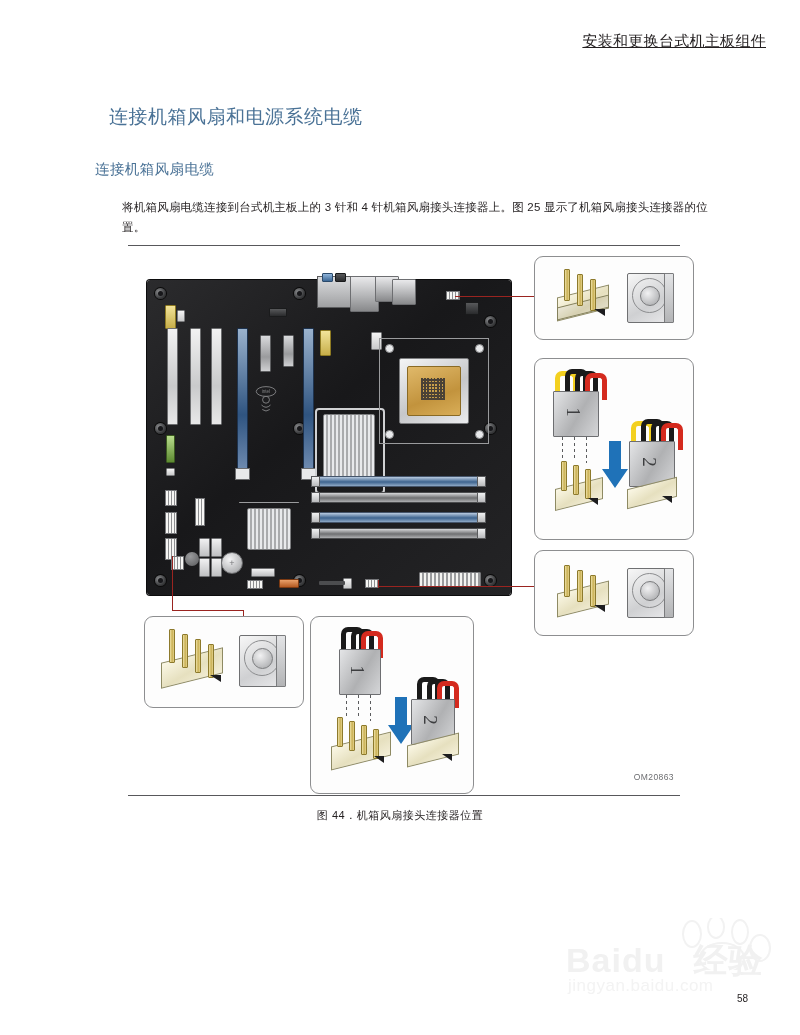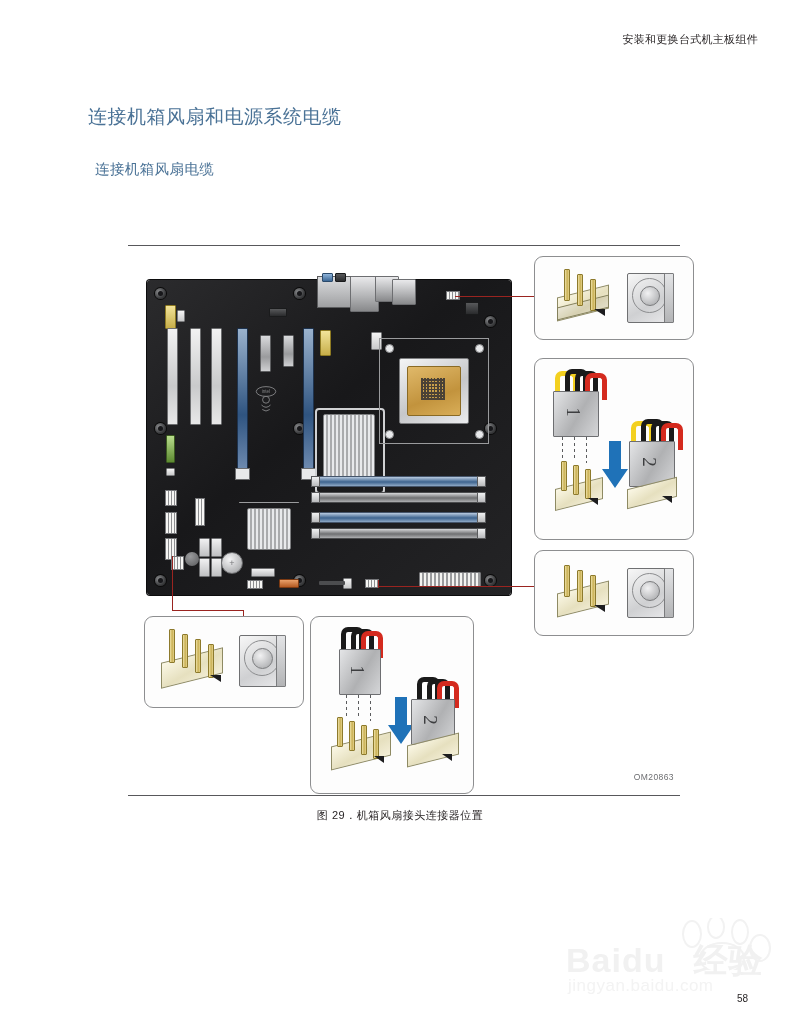--- a/index.html
+++ b/index.html
@@ -17,31 +17,32 @@
   .page {
     position: absolute;
     inset: 0;
     background: #fff;
   }
 
   
   .running-header {
     position: absolute;
     top: 32px;
-    right: 42px;
-    font-size: 11px;
+    right: 34px;
+    font-size: 15px;
     color: #231f20;
     letter-spacing: .3px;
     white-space: nowrap;
+    text-decoration: underline;
   }
 
   
   .h1 {
     position: absolute;
-    left: 88px;
+    left: 109px;
     top: 104px;
     font-size: 19px;
     color: #4a7296;
     letter-spacing: .5px;
     white-space: nowrap;
   }
   .h2 {
     position: absolute;
     left: 95px;
     top: 160px;
@@ -386,20 +387,21 @@
 </head>
 <body>
 
 <div class="page">
 
   <div class="running-header">安装和更换台式机主板组件</div>
 
   <div class="h1">连接机箱风扇和电源系统电缆</div>
   <div class="h2">连接机箱风扇电缆</div>
 
+  <div class="body-para">将机箱风扇电缆连接到台式机主板上的 3 针和 4 针机箱风扇接头连接器上。图 25 显示了机箱风扇接头连接器的位置。</div>
 
   <div class="rule rule-top"></div>
   <div class="rule rule-bottom"></div>
 
   <div class="figure">
 
     <div class="mobo">
 
       <div class="screw" style="left:8px;  top:8px;"></div>
       <div class="screw" style="left:147px;top:8px;"></div>
@@ -618,21 +620,21 @@
       <div class="plug-num" style="left:114px;top:92px;transform:rotate(90deg);">2</div>
       <div class="hdr-base" style="left:96px;top:122px;width:50px;height:20px;transform:skewY(-14deg);"></div>
       <svg style="position:absolute;left:130px;top:134px;" width="13" height="11" viewBox="0 0 13 11">
         <path d="M1 3 L11 3 L11 10 Z" fill="#1d1d1f"></path>
       </svg>
     </div>
 
     <div class="fig-id">OM20863</div>
   </div>
 
-  <div class="caption">图 29．机箱风扇接头连接器位置</div>
+  <div class="caption">图 44．机箱风扇接头连接器位置</div>
 
   <div class="watermark">
     <svg class="wm-paw" width="96" height="52" viewBox="0 0 96 52">
       <ellipse cx="16" cy="16" rx="9" ry="13" fill="none" stroke="#f2f2f2" stroke-width="2"></ellipse>
       <ellipse cx="40" cy="9" rx="8" ry="11" fill="none" stroke="#f2f2f2" stroke-width="2"></ellipse>
       <ellipse cx="64" cy="14" rx="8" ry="12" fill="none" stroke="#f2f2f2" stroke-width="2"></ellipse>
       <ellipse cx="84" cy="30" rx="10" ry="13" fill="none" stroke="#f2f2f2" stroke-width="2"></ellipse>
       <ellipse cx="46" cy="40" rx="22" ry="15" fill="none" stroke="#f2f2f2" stroke-width="2"></ellipse>
     </svg>
     <div class="wm-text">

